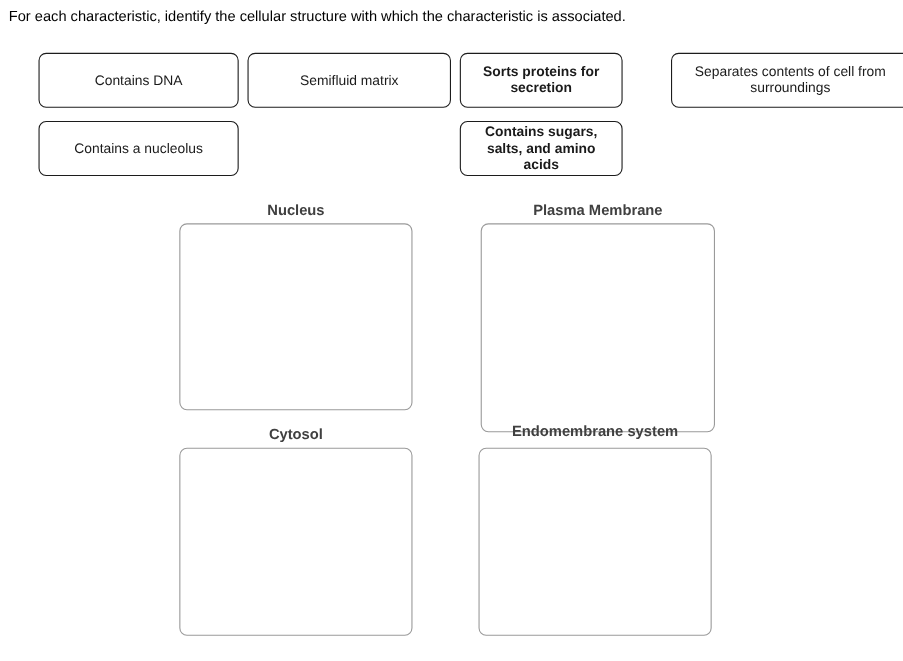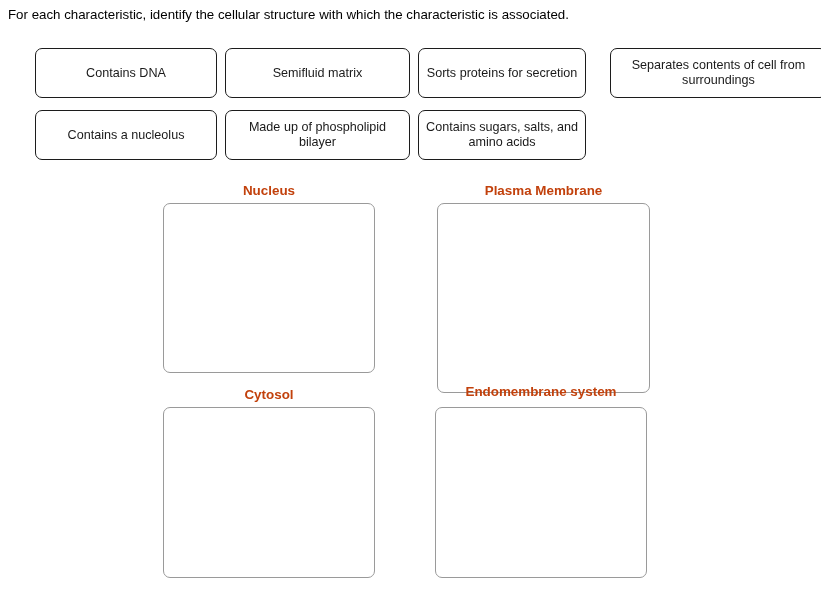--- a/index.html
+++ b/index.html
@@ -59,35 +59,35 @@
     text-align: center;
     font-size: 12.6px;
     line-height: 15px;
     color: #1a1a1a;
     padding: 2px 6px;
     cursor: grab;
     user-select: none;
   }
   .tile.c0 { left: 0px;   width: 182px; }
   .tile.c1 { left: 190px; width: 185px; }
-  .tile.c2 { left: 383px; width: 168px; }
+  .tile.c2 { left: 383px; width: 148px; font-weight: bold; }
   .tile.c3 { left: 575px; width: 217px; }
 
   
   .zone-group { position: absolute; }
 
   .zone-label {
     position: absolute;
     left: 0;
     top: 0;
     width: 100%;
     text-align: center;
     font-size: 13.4px;
     font-weight: bold;
-    color: #c2410c;
+    color: #404040;
     line-height: 16px;
     white-space: nowrap;
   }
   .dropzone {
     position: absolute;
     left: 0;
     box-sizing: border-box;
     border: 1px solid #9a9a9a;
     border-radius: 7px;
     background: #ffffff;
@@ -118,21 +118,20 @@
 
   <div class="tile-row row0">
     <div class="tile c0">Contains DNA</div>
     <div class="tile c1">Semifluid matrix</div>
     <div class="tile c2">Sorts proteins for secretion</div>
     <div class="tile c3">Separates contents of cell from surroundings</div>
   </div>
 
   <div class="tile-row row1">
     <div class="tile c0">Contains a nucleolus</div>
-    <div class="tile c1">Made up of phospholipid bilayer</div>
     <div class="tile c2">Contains sugars, salts, and amino acids</div>
   </div>
 
 </div>
 
 <div class="zone-group" id="group-nucleus">
   <div class="zone-label">Nucleus</div>
   <div class="dropzone"></div>
 </div>
 

